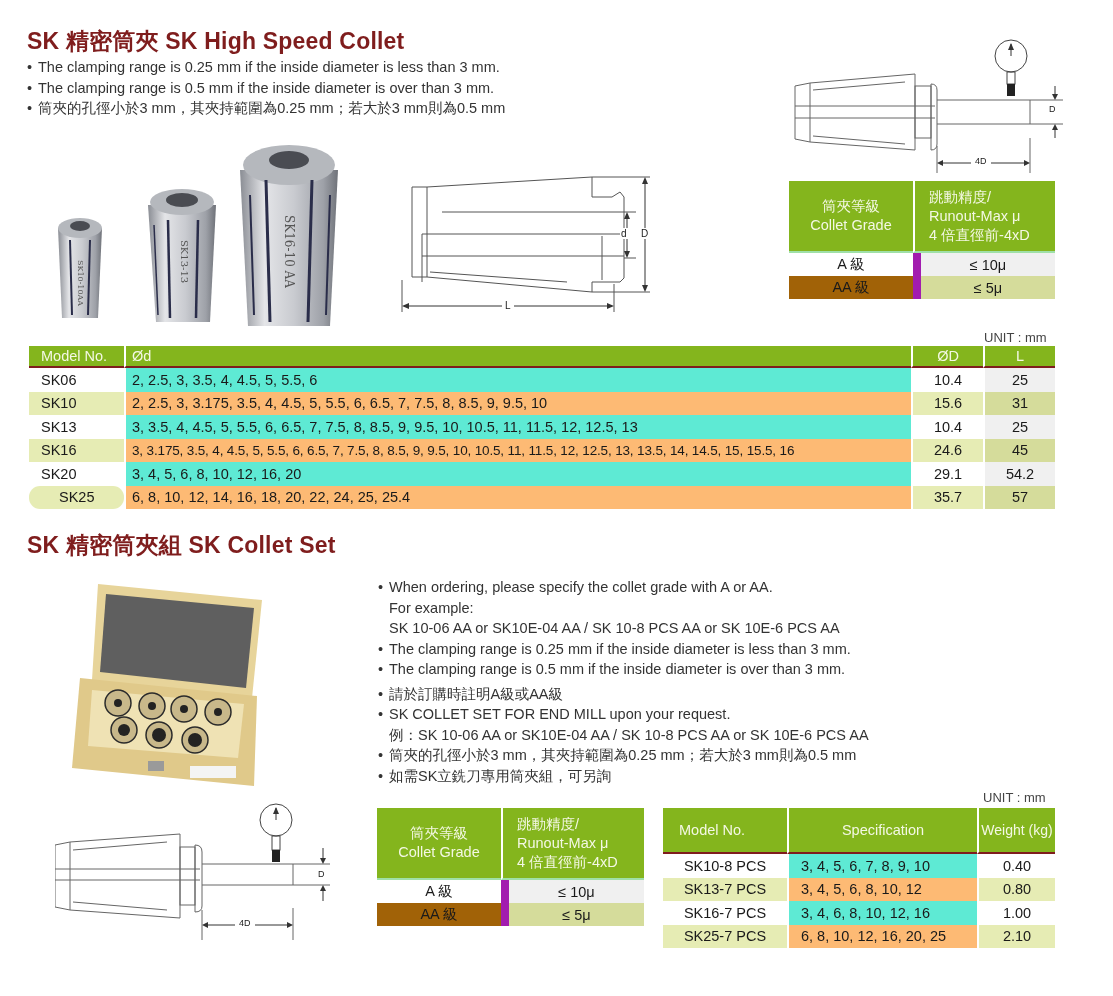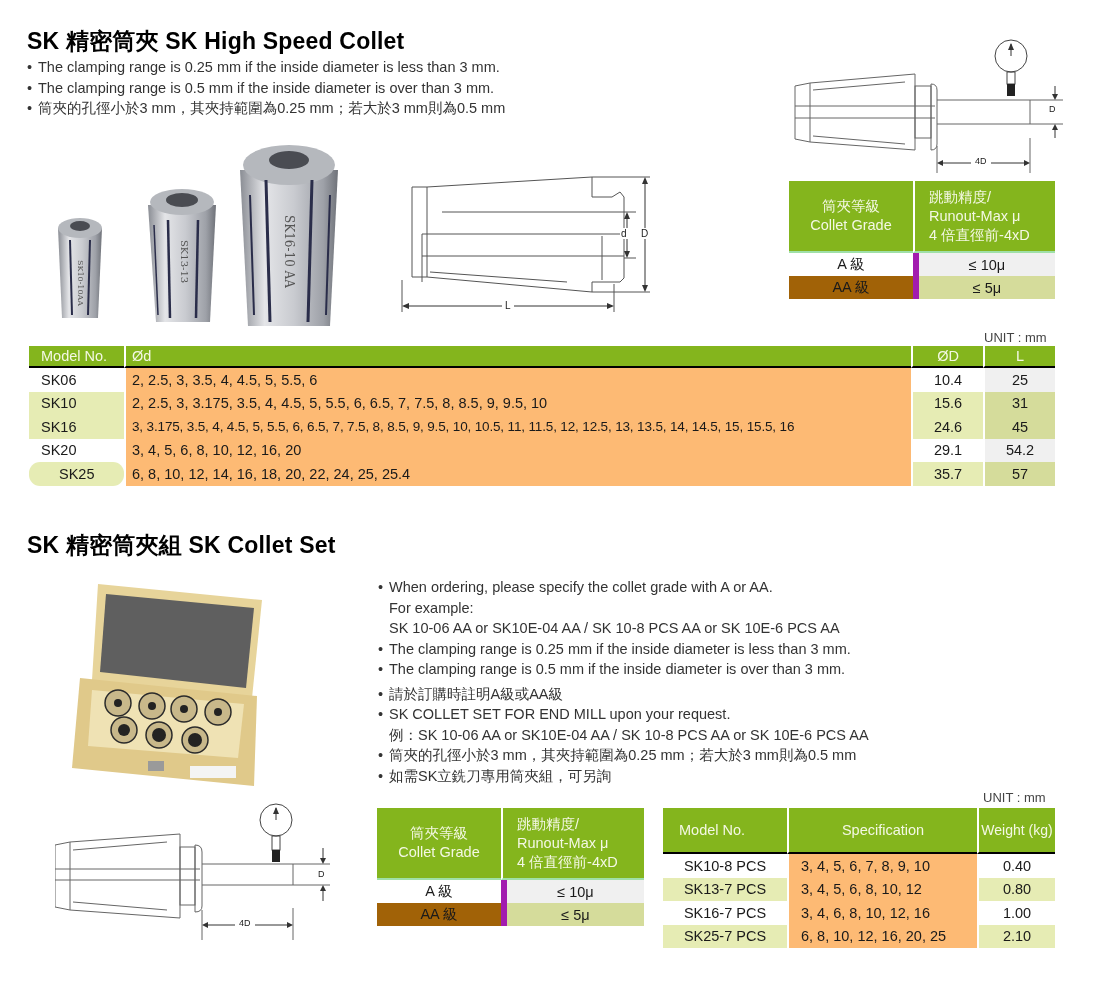--- a/index.html
+++ b/index.html
@@ -1,47 +1,47 @@
 <!DOCTYPE html>
 <html><head>
 <meta charset="utf-8">
 <style>
   * { box-sizing: border-box; margin: 0; padding: 0; }
   html, body { width: 1113px; height: 996px; background: #ffffff; overflow: hidden; }
   body { position: relative; font-family: "Liberation Sans", "DejaVu Sans", sans-serif; color: #1a1a1a; }
 
   .abs { position: absolute; }
 
-  .section-title { color: #000000; font-weight: bold; font-size: 23px; letter-spacing: 0.2px; white-space: nowrap; text-align: right; }
+  .section-title { color: #7f1d1d; font-weight: bold; font-size: 23px; letter-spacing: 0.2px; white-space: nowrap; text-align: right; }
   .bullets { font-size: 14.5px; color: #333; line-height: 20.5px; }
   .bullets .li { white-space: nowrap; }
   .bullets .li .dot { display: inline-block; width: 11px; }
   .bullets .indent { padding-left: 11px; white-space: nowrap; }
 
   
   table { border-collapse: separate; border-spacing: 0; }
-  .tbl th { background: #84b51d; color: #f4f8e4; font-weight: normal; text-align: left; font-size: 14.5px; height: 22px; padding: 0 6px; border-bottom: 2px solid #000000; }
+  .tbl th { background: #84b51d; color: #f4f8e4; font-weight: normal; text-align: left; font-size: 14.5px; height: 22px; padding: 0 6px; border-bottom: 2px solid #7f1d1d; }
   .tbl td { font-size: 14.5px; height: 23.5px; padding: 0 6px; white-space: nowrap; }
   .tbl th + th { border-left: 2px solid #fff; }
   .tbl td + td { border-left: 2px solid #fff; }
-  .tbl tr.odd td { background: #fdba74; }
+  .tbl tr.odd td { background: #5eead4; }
   .tbl tr.odd td.first { background: #fff; }
   .tbl tr.even td { background: #fdba74; }
   .tbl tr.even td.first { background: #e6ecb4; }
   .tbl tr.odd td.num { background: #ffffff; }
   .tbl tr.odd td.num2 { background: #f0f0f0; }
   .tbl tr.even td.num { background: #e6ecb4; }
   .tbl tr.even td.num2 { background: #d5dc9b; }
   .center { text-align: center !important; }
 
   
   .grade th { background: #84b51d; color: #f4f8e4; font-weight: normal; font-size: 14.5px; line-height: 19px; border-bottom: 2px solid #9fe0a8; }
   .grade th + th { border-left: 2px solid #fff; }
   .grade td { font-size: 14.5px; text-align: center; height: 23px; }
-  .grade td + td { border-left: 6px solid #a21caf; }
+  .grade td + td { border-left: 8px solid #a21caf; }
   .grade tr.r1 td.c1 { background: #ffffff; }
   .grade tr.r1 td.c2 { background: #f0f0f0; }
   .grade tr.r2 td.c1 { background: #a16207; }
   .grade tr.r2 td.c2 { background: #d5dc9b; }
 
   .unit { font-size: 13px; color: #444; }
 
   svg { display: block; }
 </style>
 </head>
@@ -212,20 +212,26 @@
       <td class="first" style="padding-left:12px;">SK06</td>
       <td>2, 2.5, 3, 3.5, 4, 4.5, 5, 5.5, 6</td>
       <td class="num center">10.4</td>
       <td class="num2 center">25</td>
     </tr>
     <tr class="even">
       <td class="first" style="padding-left:12px;">SK10</td>
       <td>2, 2.5, 3, 3.175, 3.5, 4, 4.5, 5, 5.5, 6, 6.5, 7, 7.5, 8, 8.5, 9, 9.5, 10</td>
       <td class="num center">15.6</td>
       <td class="num2 center">31</td>
+    </tr>
+    <tr class="odd">
+      <td class="first" style="padding-left:12px;">SK13</td>
+      <td>3, 3.5, 4, 4.5, 5, 5.5, 6, 6.5, 7, 7.5, 8, 8.5, 9, 9.5, 10, 10.5, 11, 11.5, 12, 12.5, 13</td>
+      <td class="num center">10.4</td>
+      <td class="num2 center">25</td>
     </tr>
     <tr class="even">
       <td class="first" style="padding-left:12px;">SK16</td>
       <td style="font-size:13.5px; letter-spacing:-0.15px;">3, 3.175, 3.5, 4, 4.5, 5, 5.5, 6, 6.5, 7, 7.5, 8, 8.5, 9, 9.5, 10, 10.5, 11, 11.5, 12, 12.5, 13, 13.5, 14, 14.5, 15, 15.5, 16</td>
       <td class="num center">24.6</td>
       <td class="num2 center">45</td>
     </tr>
     <tr class="odd">
       <td class="first" style="padding-left:12px;">SK20</td>
       <td>3, 4, 5, 6, 8, 10, 12, 16, 20</td>

